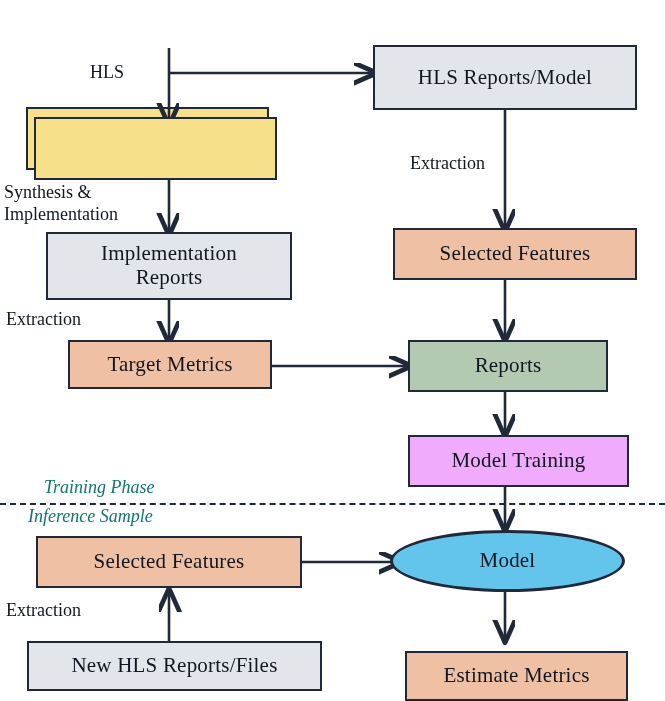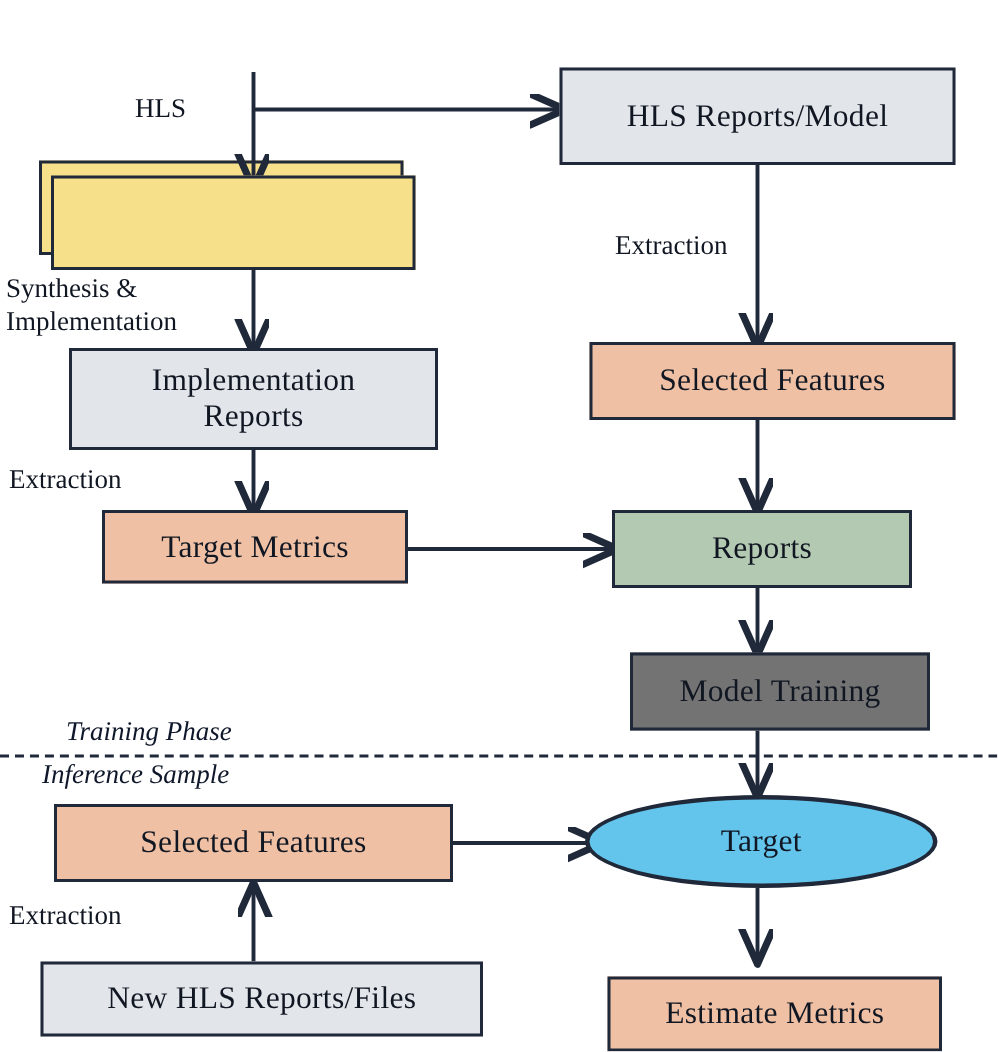--- a/index.html
+++ b/index.html
@@ -44,21 +44,21 @@
     font-size: 18px;
     color: #111722;
     line-height: 1.15;
     white-space: pre;
     z-index: 4;
   }
   .phase-label {
     position: absolute;
     font-size: 18px;
     font-style: italic;
-    color: #0f172a;
+    color: #0f766e;
     z-index: 4;
     white-space: nowrap;
   }
   svg.wires {
     position: absolute;
     left: 0;
     top: 0;
     width: 665px;
     height: 701px;
     z-index: 2;
@@ -127,23 +127,23 @@
   <div class="node" style="left:36px; top:536px; width:266px; height:52px; background:#EFC0A4;">Selected Features</div>
 
   <div class="node" style="left:27px; top:641px; width:295px; height:50px; background:#E2E5EA;">New HLS Reports/Files</div>
 
   <div class="node" style="left:373px; top:45px; width:264px; height:65px; background:#E2E5EA;">HLS Reports/Model</div>
 
   <div class="node" style="left:393px; top:228px; width:244px; height:52px; background:#EFC0A4;">Selected Features</div>
 
   <div class="node" style="left:408px; top:340px; width:200px; height:52px; background:#B4C9B2;">Reports</div>
 
-  <div class="node" style="left:420px; top:435px; width:200px; height:52px; background:#737373;">Model Training</div>
+  <div class="node" style="left:408px; top:435px; width:221px; height:52px; background:#f0abfc;">Model Training</div>
 
-  <div class="node ellipse" style="left:390px; top:530px; width:235px; height:62px; background:#63C4EC;">Target</div>
+  <div class="node ellipse" style="left:390px; top:530px; width:235px; height:62px; background:#63C4EC;">Model</div>
 
   <div class="node" style="left:405px; top:651px; width:223px; height:50px; background:#EFC0A4;">Estimate Metrics</div>
 
   <div class="edge-label" style="left:90px; top:62px;">HLS</div>
 
   <div class="edge-label" style="left:4px; top:182px;">Synthesis &amp;</div>
   <div class="edge-label" style="left:4px; top:204px;">Implementation</div>
 
   <div class="edge-label" style="left:6px; top:309px;">Extraction</div>
 

